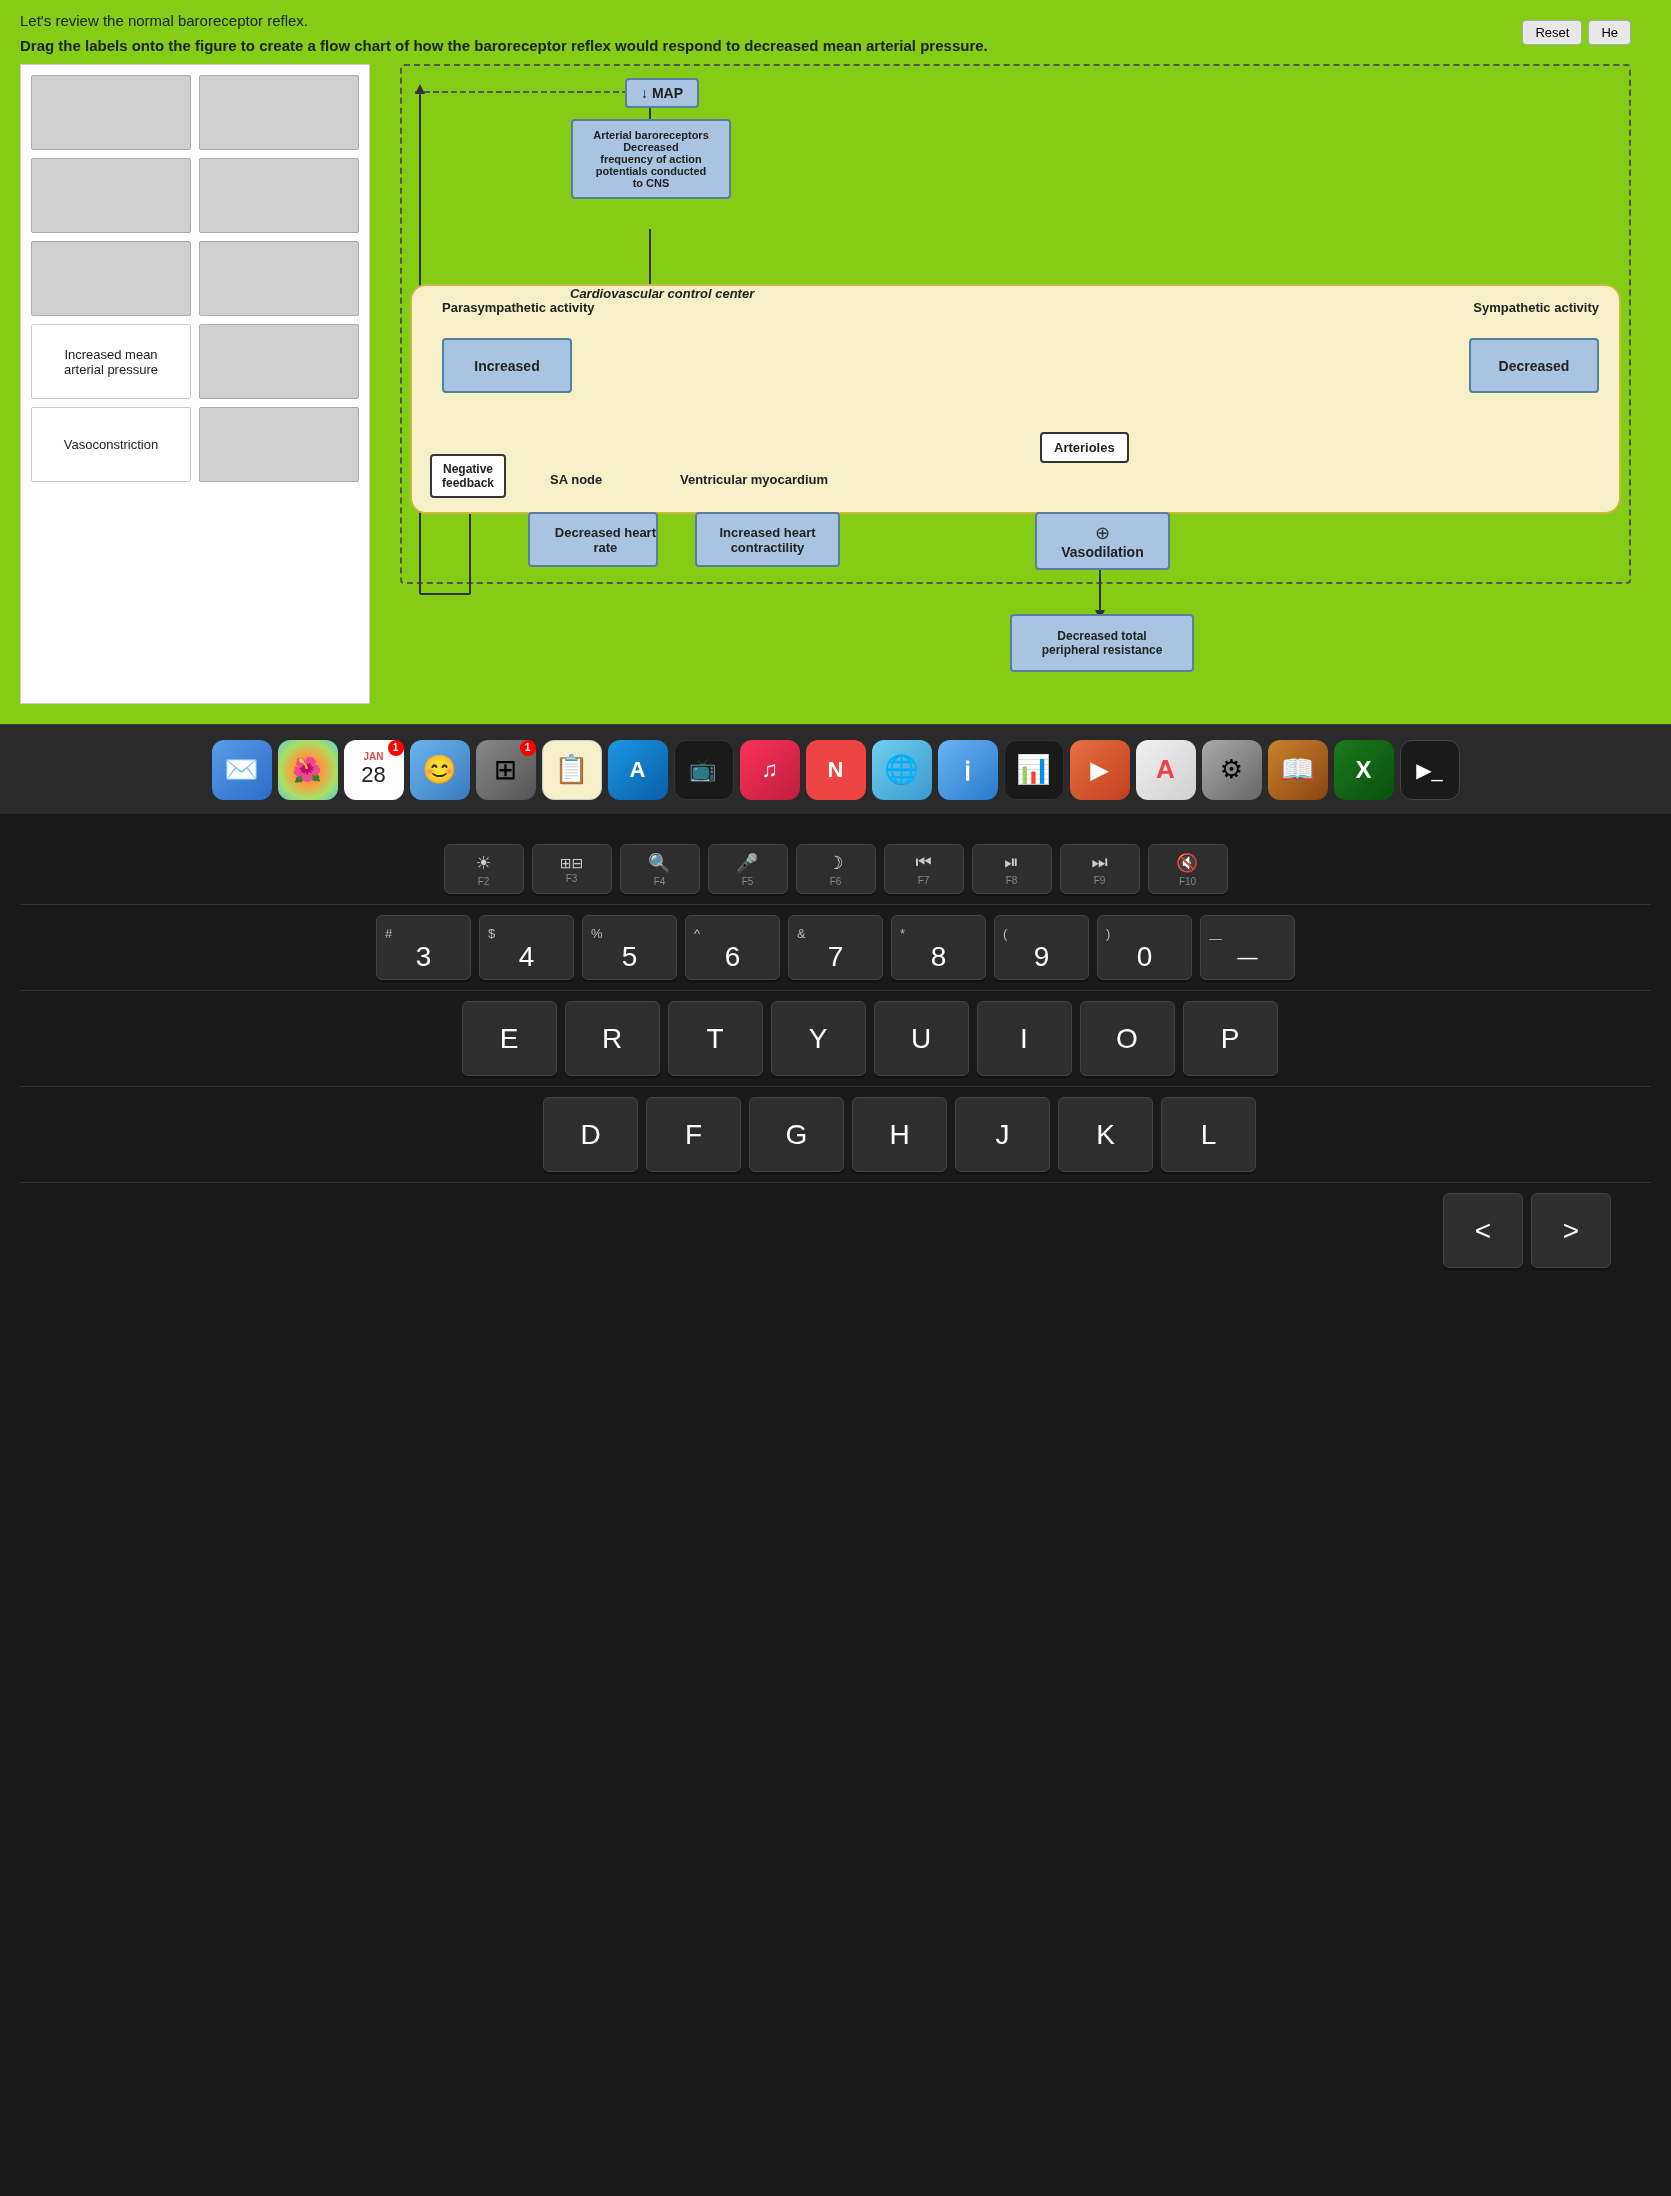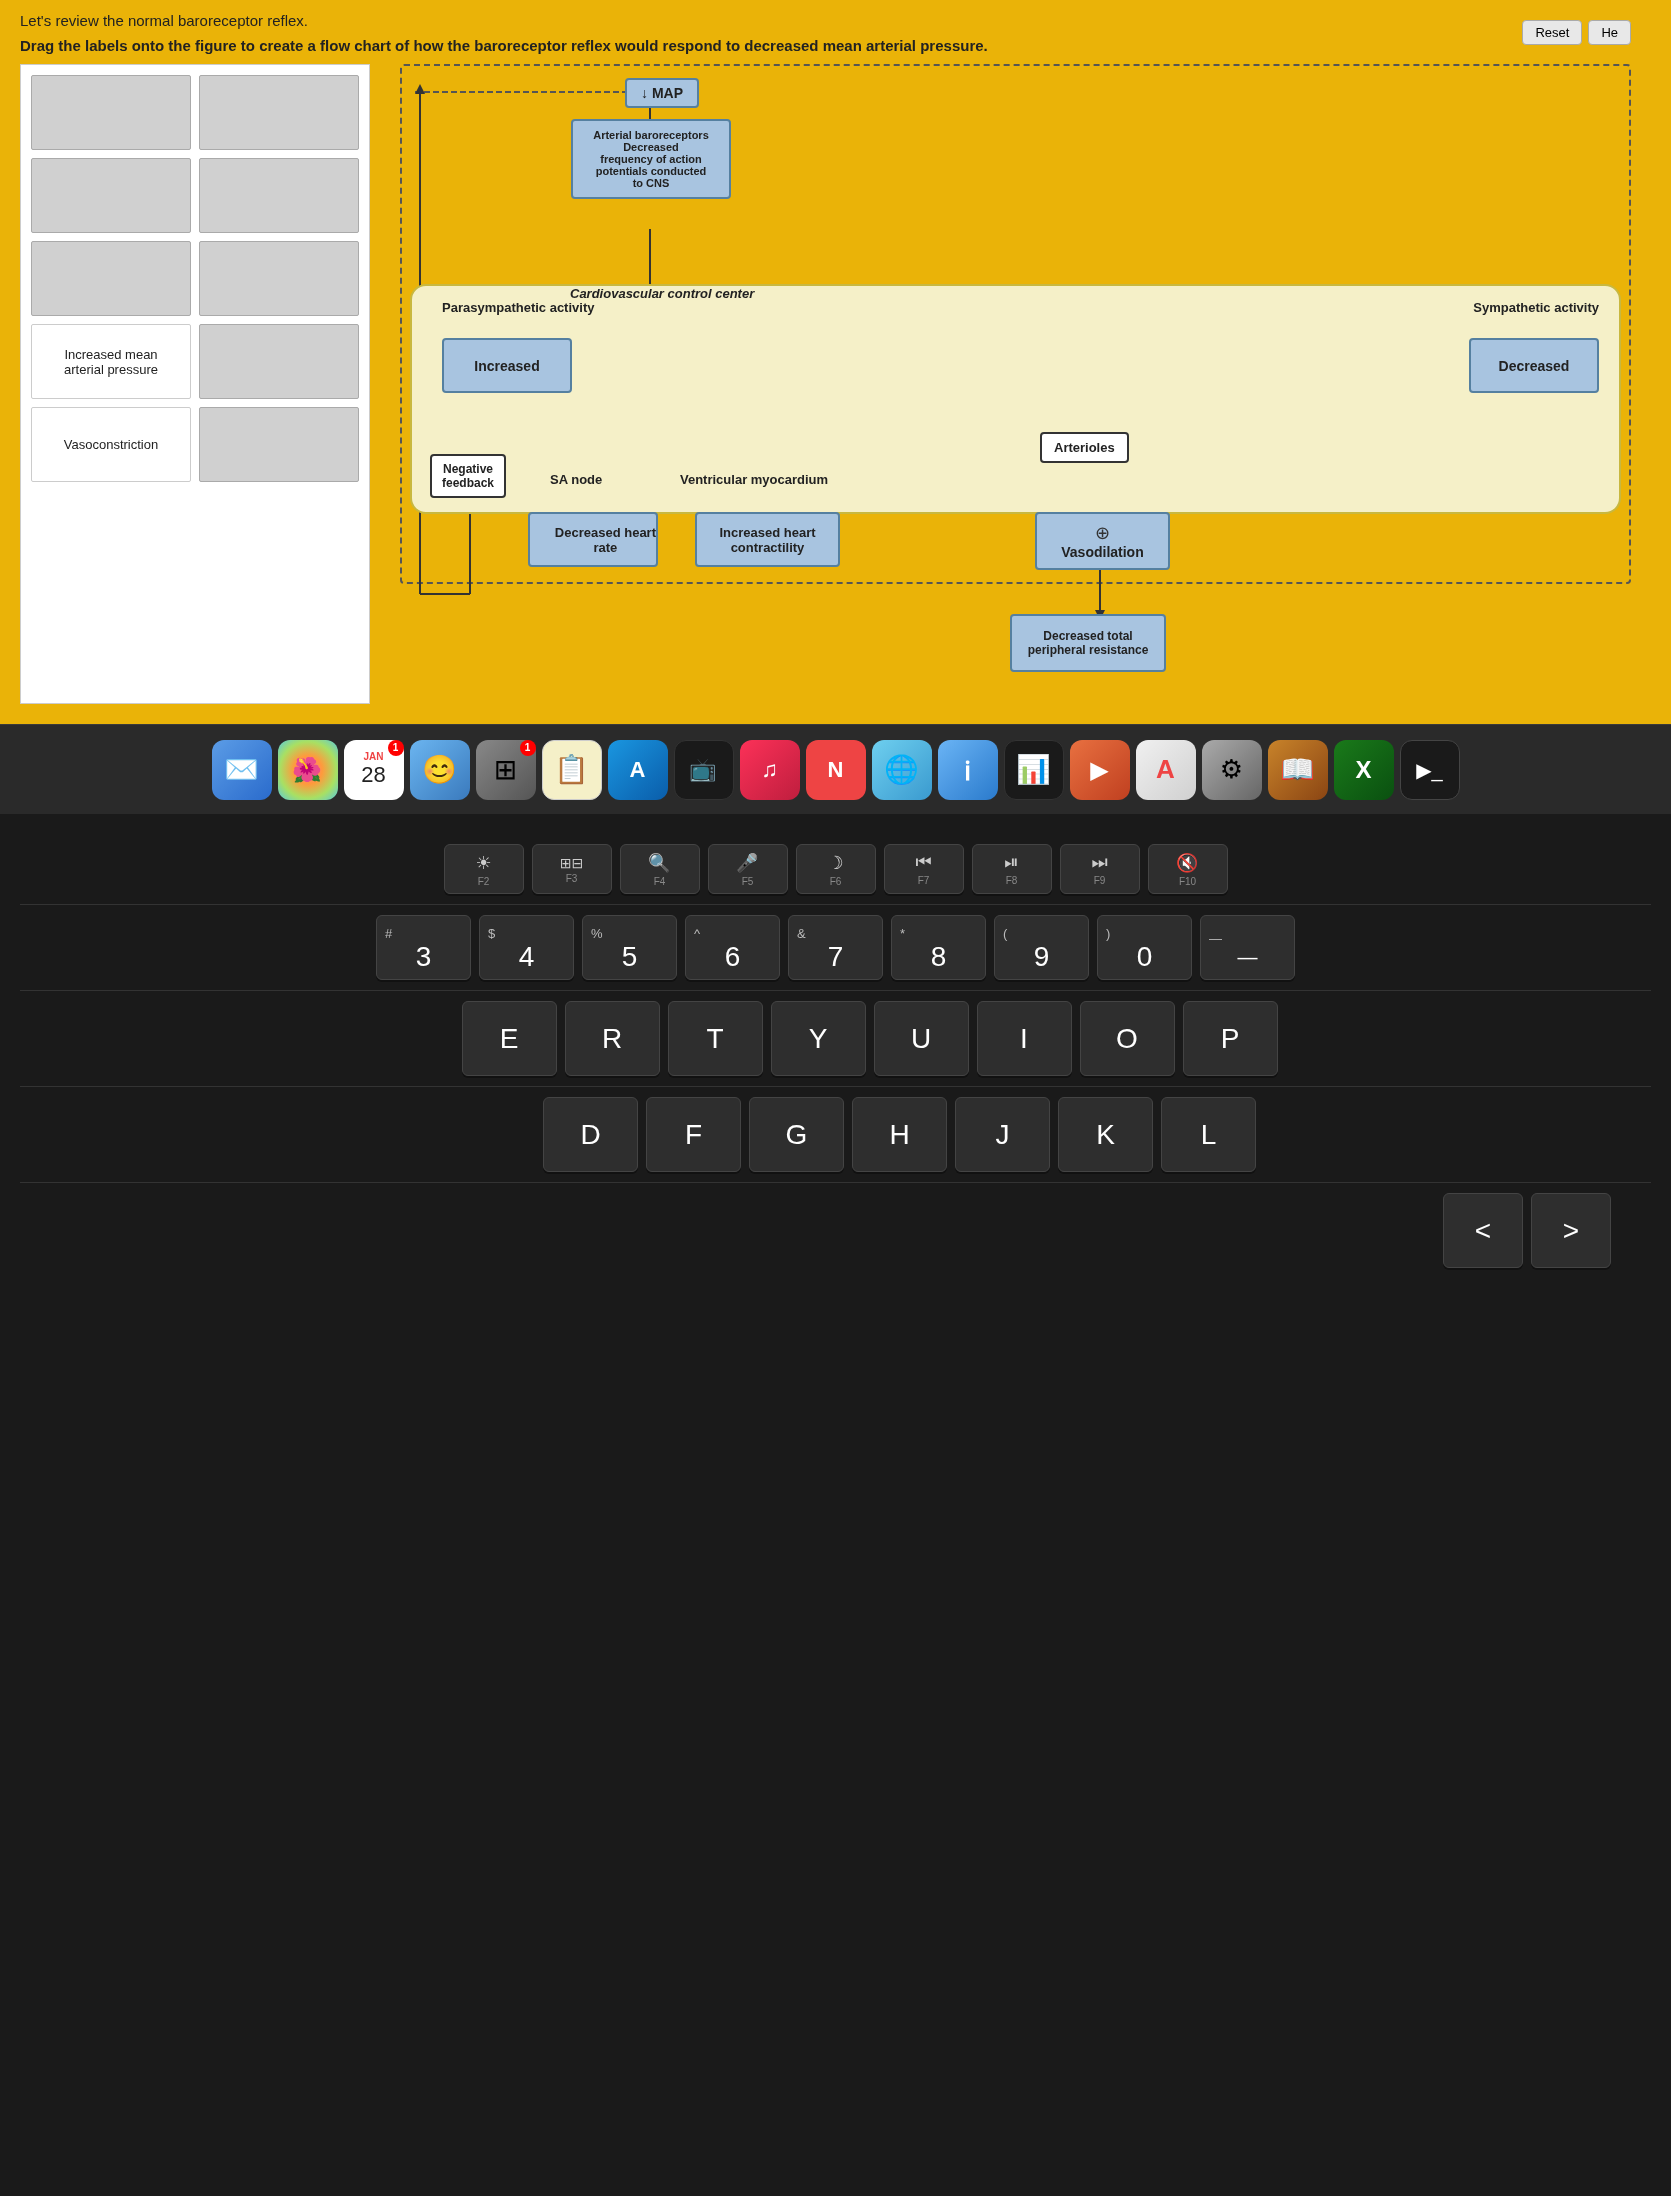--- a/index.html
+++ b/index.html
@@ -6,21 +6,21 @@
     body {
       width: 1671px;
       min-height: 2196px;
       background: #1a1a1a;
       font-family: -apple-system, BlinkMacSystemFont, 'Helvetica Neue', Arial, sans-serif;
       overflow-x: hidden;
     }
 
     
     .content-area {
-      background: #eab308;
+      background: #84cc16;
       width: 100%;
       min-height: 720px;
       padding: 10px 20px 20px 20px;
     }
 
     .instruction-text {
       font-size: 15px;
       color: #222;
       margin-bottom: 4px;
       line-height: 1.4;
@@ -498,21 +498,21 @@
         <div class="inc-contract-box" style="top: 448px; left: 315px;">
           <span style="white-space: pre-line; text-align: center;">Increased heart
 contractility</span>
         </div>
 
         <div style="position: absolute; top: 448px; left: 655px; width: 135px; height: 58px; background: #a8c4e0; border: 2px solid #5580a0; border-radius: 4px; display: flex; flex-direction: column; align-items: center; justify-content: center;">
           <span style="font-size: 18px; color: #333;">⊕</span>
           <span style="font-size: 14px; font-weight: bold; color: #222;">Vasodilation</span>
         </div>
 
-        <div style="position: absolute; top: 550px; left: 630px; width: 156px; height: 58px; background: #a8c4e0; border: 2px solid #5580a0; border-radius: 4px; display: flex; align-items: center; justify-content: center; text-align: center;">
+        <div style="position: absolute; top: 550px; left: 630px; width: 184px; height: 58px; background: #a8c4e0; border: 2px solid #5580a0; border-radius: 4px; display: flex; align-items: center; justify-content: center; text-align: center;">
           <span style="font-size: 12px; font-weight: bold; color: #222; white-space: pre-line; text-align: center;">Decreased total
 peripheral resistance</span>
         </div>
 
       </div>
     </div>
   </div>
 </div>
 
 <div class="dock-area">

